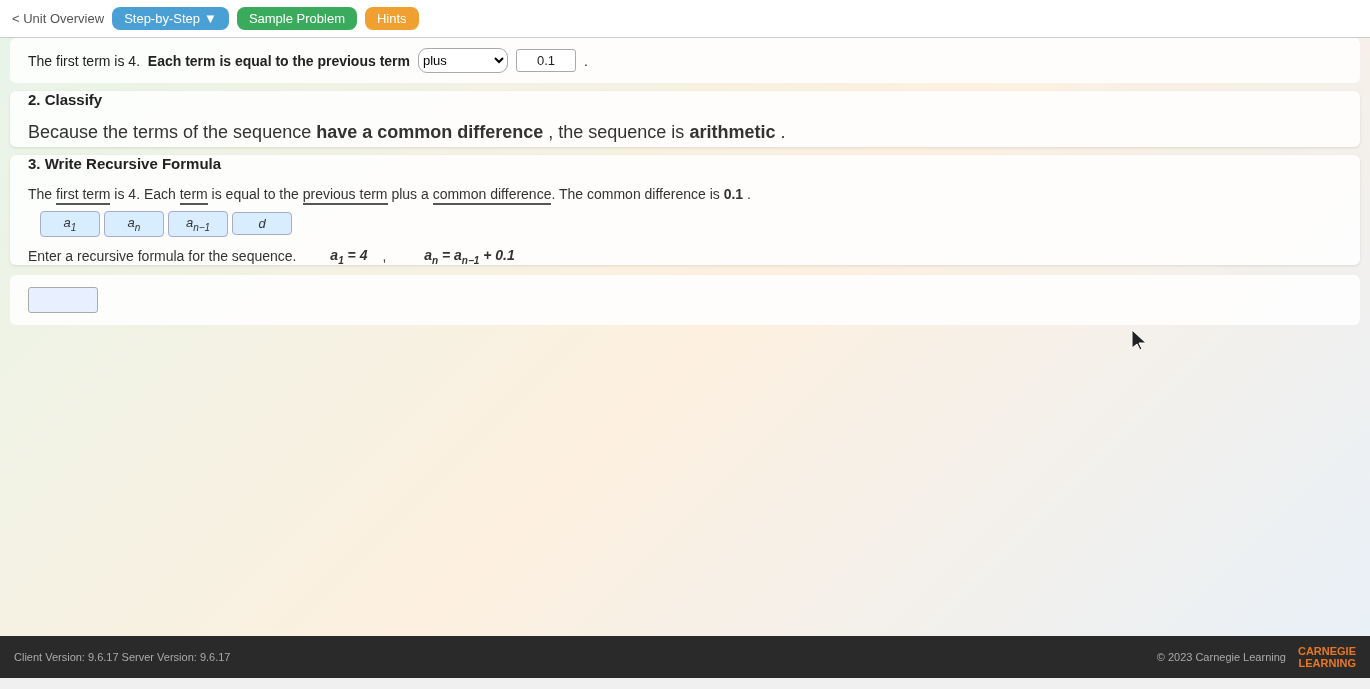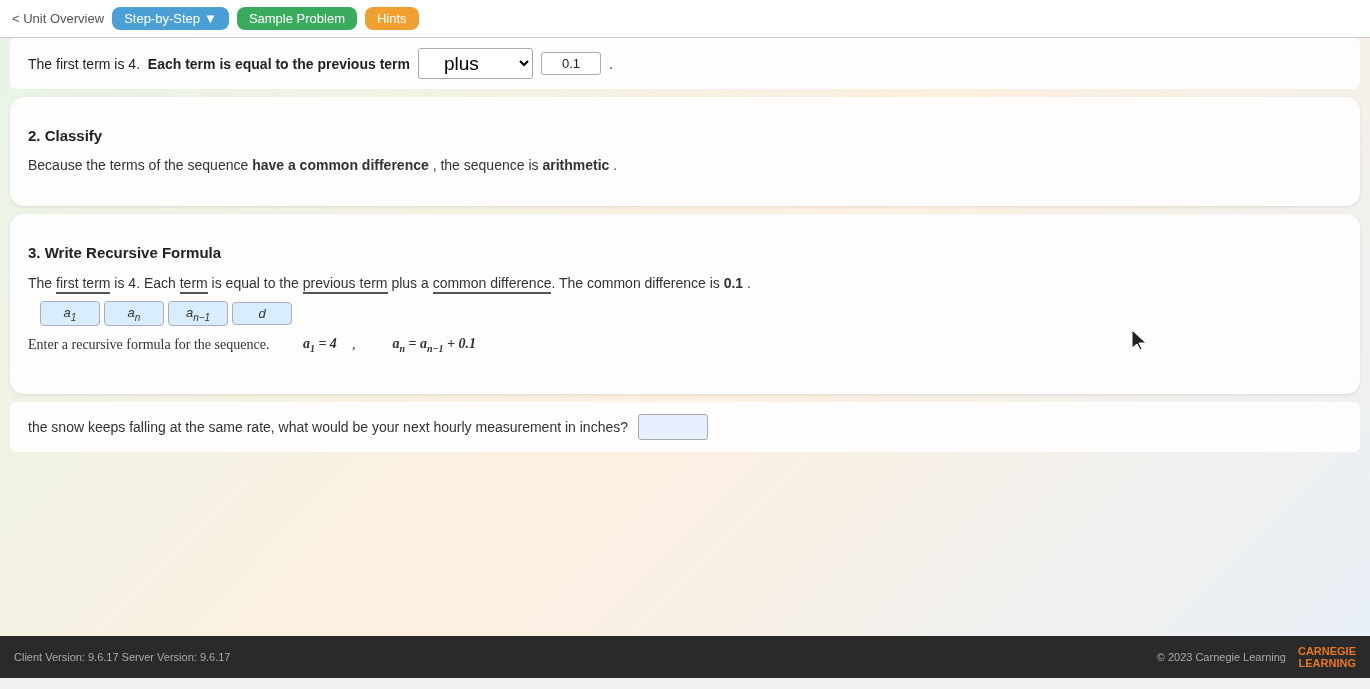--- a/index.html
+++ b/index.html
@@ -53,22 +53,22 @@
       background: linear-gradient(135deg, #e8f4e8 0%, #fdf0e0 50%, #e8f0f8 100%);
       min-height: 640px;
       padding: 0;
       position: relative;
     }
 
     
     .section-card {
       background: rgba(255,255,255,0.85);
       margin: 0 10px 8px 10px;
-      border-radius: 14px;
-      padding: 30px 18px;
+      border-radius: 6px;
+      padding: 0 18px;
       box-shadow: 0 1px 3px rgba(0,0,0,0.1);
     }
 
     
     .first-term-bar {
       background: rgba(255,255,255,0.85);
       margin: 0 10px 8px 10px;
       border-radius: 6px;
       padding: 10px 18px;
       display: flex;
@@ -79,23 +79,23 @@
     }
     .first-term-text {
       color: #222;
       font-size: 14px;
     }
     .first-term-text strong {
       font-weight: bold;
     }
     .dropdown-select {
       border: 1px solid #aaa;
-      border-radius: 3px;
-      padding: 3px 21px;
-      font-size: 19px;
+      border-radius: 9px;
+      padding: 3px 0;
+      font-size: 13px;
       background: #fff;
       min-width: 90px;
       cursor: pointer;
     }
     .value-box {
       border: 1px solid #aaa;
       border-radius: 3px;
       padding: 3px 8px;
       font-size: 13px;
       background: #fff;
@@ -106,21 +106,21 @@
     
     .section-heading {
       font-size: 15px;
       font-weight: bold;
       color: #222;
       margin-bottom: 10px;
     }
 
     
     .classify-text {
-      font-size: 14px;
+      font-size: 18px;
       color: #333;
       line-height: 1.6;
     }
     .classify-text strong {
       font-weight: bold;
     }
 
     
     .recursive-text {
       font-size: 14px;
@@ -159,21 +159,20 @@
 
     
     .entry-formula {
       font-size: 14px;
       color: #333;
       margin: 10px 0;
       display: flex;
       align-items: center;
       flex-wrap: wrap;
       gap: 15px;
-      font-family: Liberation Serif, serif;
     }
 
     
     .bottom-question {
       background: rgba(255,255,255,0.85);
       margin: 0 10px 8px 10px;
       border-radius: 6px;
       padding: 12px 18px;
       font-size: 14px;
       color: #333;
@@ -310,21 +309,20 @@
       <span>Enter a recursive formula for the sequence.</span>
       &nbsp;
       <span class="math-italic"><strong>a<sub>1</sub> = 4</strong></span>
       <span>,</span>
       &nbsp;&nbsp;
       <span class="math-italic"><strong>a<sub>n</sub> = a<sub>n−1</sub> + 0.1</strong></span>
     </div>
   </div>
 
   <div class="bottom-question">
-    <span>the snow keeps falling at the same rate, what would be your next hourly measurement in inches?</span>
     <input type="text" class="answer-input" style="">
   </div>
 
   <div class="cursor-indicator">
     <svg width="20" height="24" viewBox="0 0 20 24">
       <polygon points="2,2 2,20 7,16 10,22 12,21 9,15 16,15" fill="#222" stroke="#fff" stroke-width="1"></polygon>
     </svg>
   </div>
 
   <div class="footer">

